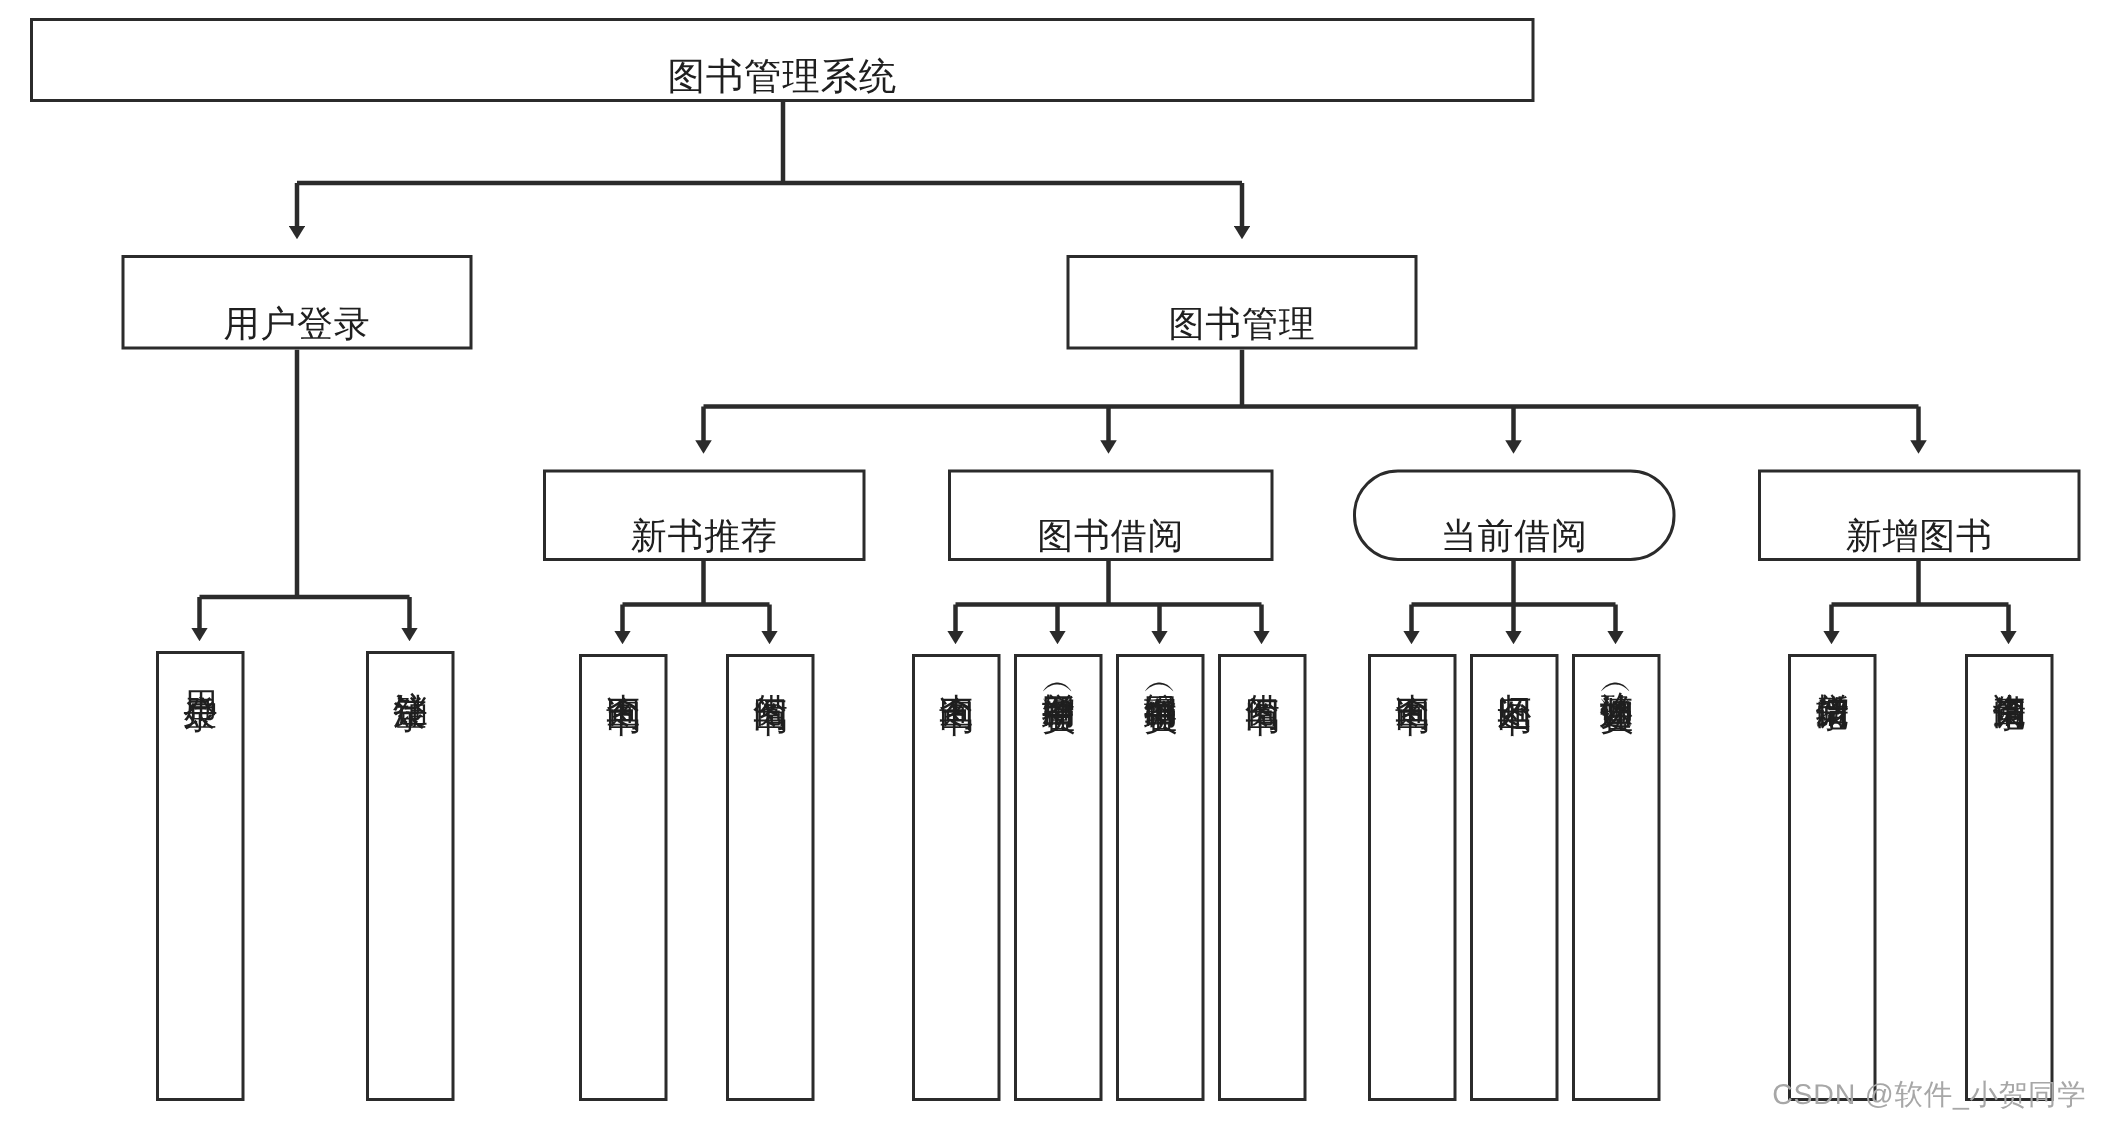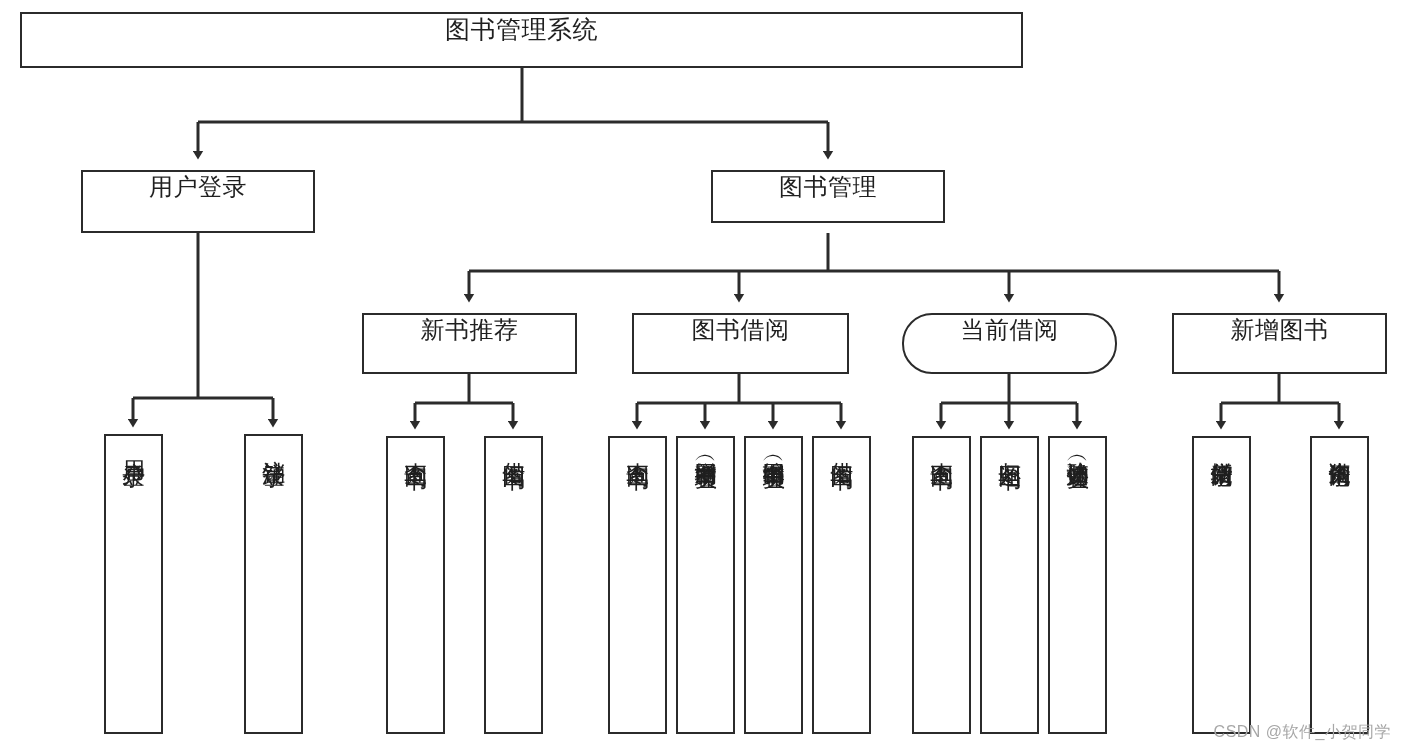--- a/index.html
+++ b/index.html
@@ -26,21 +26,21 @@
     width: 1405px;
     height: 747px;
     pointer-events: none;
   }
   .node {
     position: absolute;
     box-sizing: border-box;
     background: #ffffff;
     border: 2.5px solid #2b2b2b;
     display: flex;
-    align-items: flex-start;
+    align-items: flex-end;
     justify-content: center;
     text-align: center;
   }
   .node-label {
     display: block;
     color: #1f1f1f;
     line-height: 1.22;
     letter-spacing: 0.5px;
   }
   
@@ -67,21 +67,21 @@
   }
   
   .node.vert.long .node-label {
     font-size: 22px;
     letter-spacing: 1px;
   }
   .watermark {
     position: absolute;
     right: 14px;
     bottom: 4px;
-    font-size: 16px;
+    font-size: 19px;
     color: #a7a7a7;
     white-space: nowrap;
     letter-spacing: 0.5px;
   }
 </style>
 </head>
 <body>
 
 <div id="diagram">
 
@@ -136,21 +136,21 @@
     </g>
   </svg>
 
   <div class="node horiz root" style="left:20px; top:12px; width:1003px; height:56px;">
     <span class="node-label">图书管理系统</span>
   </div>
 
   <div class="node horiz" style="left:81px; top:170px; width:234px; height:63px;">
     <span class="node-label">用户登录</span>
   </div>
-  <div class="node horiz" style="left:711px; top:170px; width:234px; height:53px;">
+  <div class="node horiz" style="left:711px; top:170px; width:234px; height:63px;">
     <span class="node-label">图书管理</span>
   </div>
 
   <div class="node horiz" style="left:362px; top:313px; width:215px; height:61px;">
     <span class="node-label">新书推荐</span>
   </div>
   <div class="node horiz" style="left:632px; top:313px; width:217px; height:61px;">
     <span class="node-label">图书借阅</span>
   </div>
   <div class="node horiz" style="left:902px; top:313px; width:215px; height:61px;border-radius:30px;">

